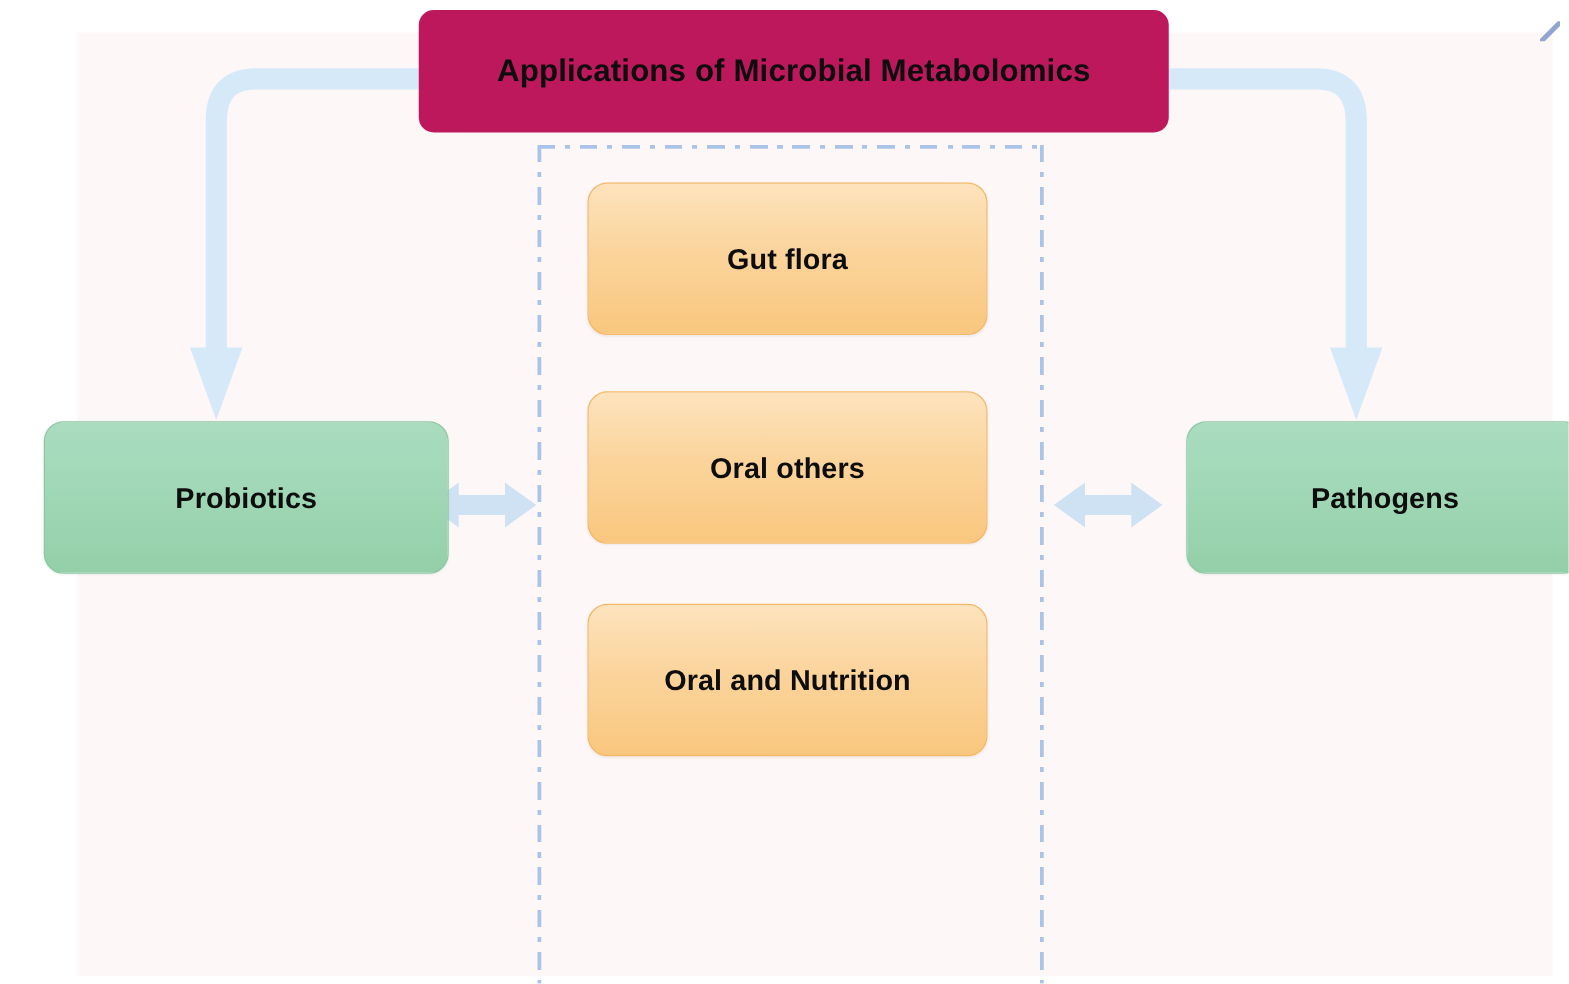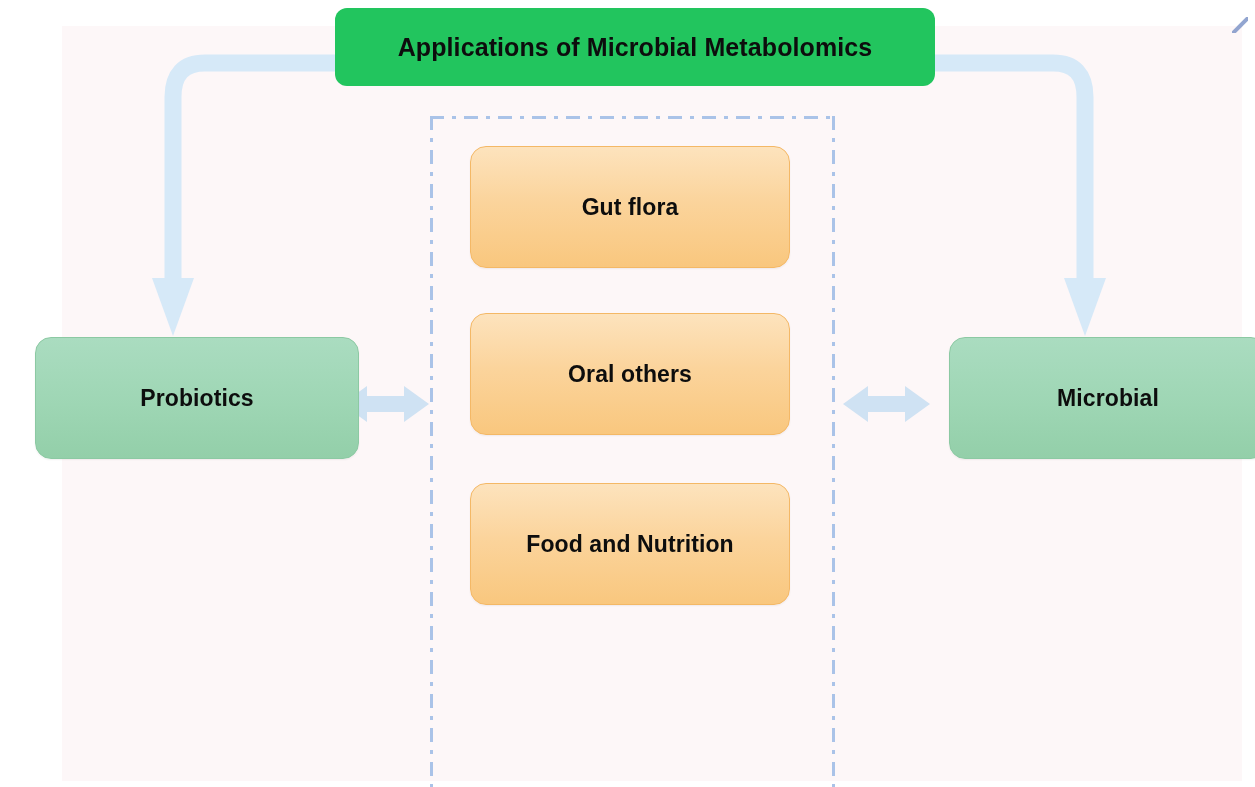--- a/index.html
+++ b/index.html
@@ -66,23 +66,23 @@
     color: #0d0d0d;
     font-weight: bold;
     letter-spacing: .1px;
   }
 
   
   #title-box {
     left: 335px;
     top: 8px;
     width: 600px;
-    height: 78px;
+    height: 98px;
     border-radius: 12px;
-    background: #22c55e;
+    background: #be185d;
     font-size: 25px;
   }
 
   
   .green-box {
     border-radius: 16px;
     background: linear-gradient(180deg, #aadcc0 0%, #9ed6b4 55%, #93cfa9 100%);
     border: 1px solid #8cc9a3;
     font-size: 23px;
     box-shadow: 0 1px 2px rgba(0,0,0,.06);
@@ -178,29 +178,29 @@
 
   <div class="node" id="title-box">
     <span>Applications of Microbial Metabolomics</span>
   </div>
 
   <div class="node green-box" id="probiotics-box">
     <span>Probiotics</span>
   </div>
 
   <div class="node green-box" id="pathogens-box">
-    <span>Microbial</span>
+    <span>Pathogens</span>
   </div>
 
   <div class="node orange-box" id="box-gut">
     <span>Gut flora</span>
   </div>
 
   <div class="node orange-box" id="box-oral">
     <span>Oral others</span>
   </div>
 
   <div class="node orange-box" id="box-food">
-    <span>Food and Nutrition</span>
+    <span>Oral and Nutrition</span>
   </div>
 
 
 </div>
 
 </body></html>

